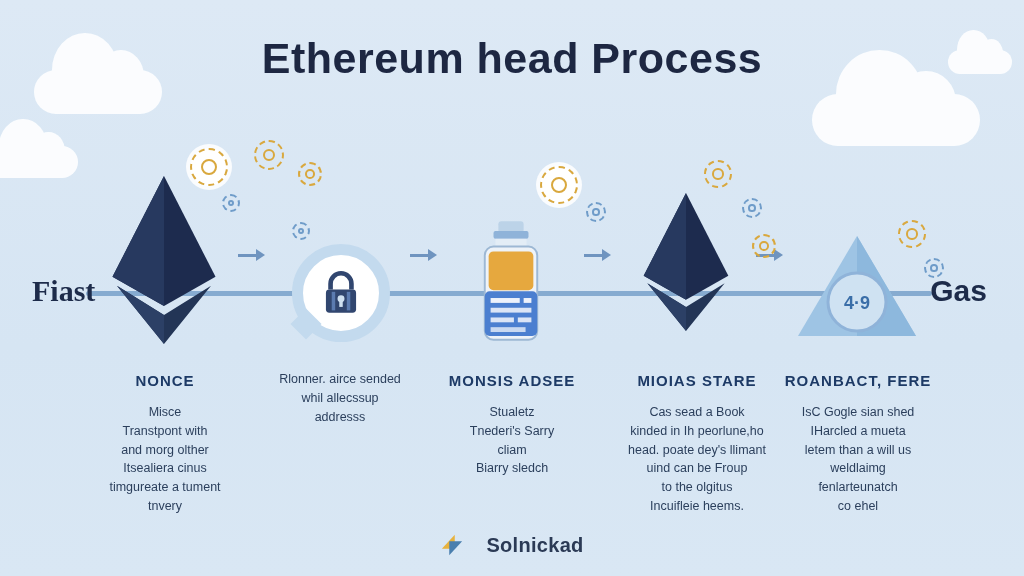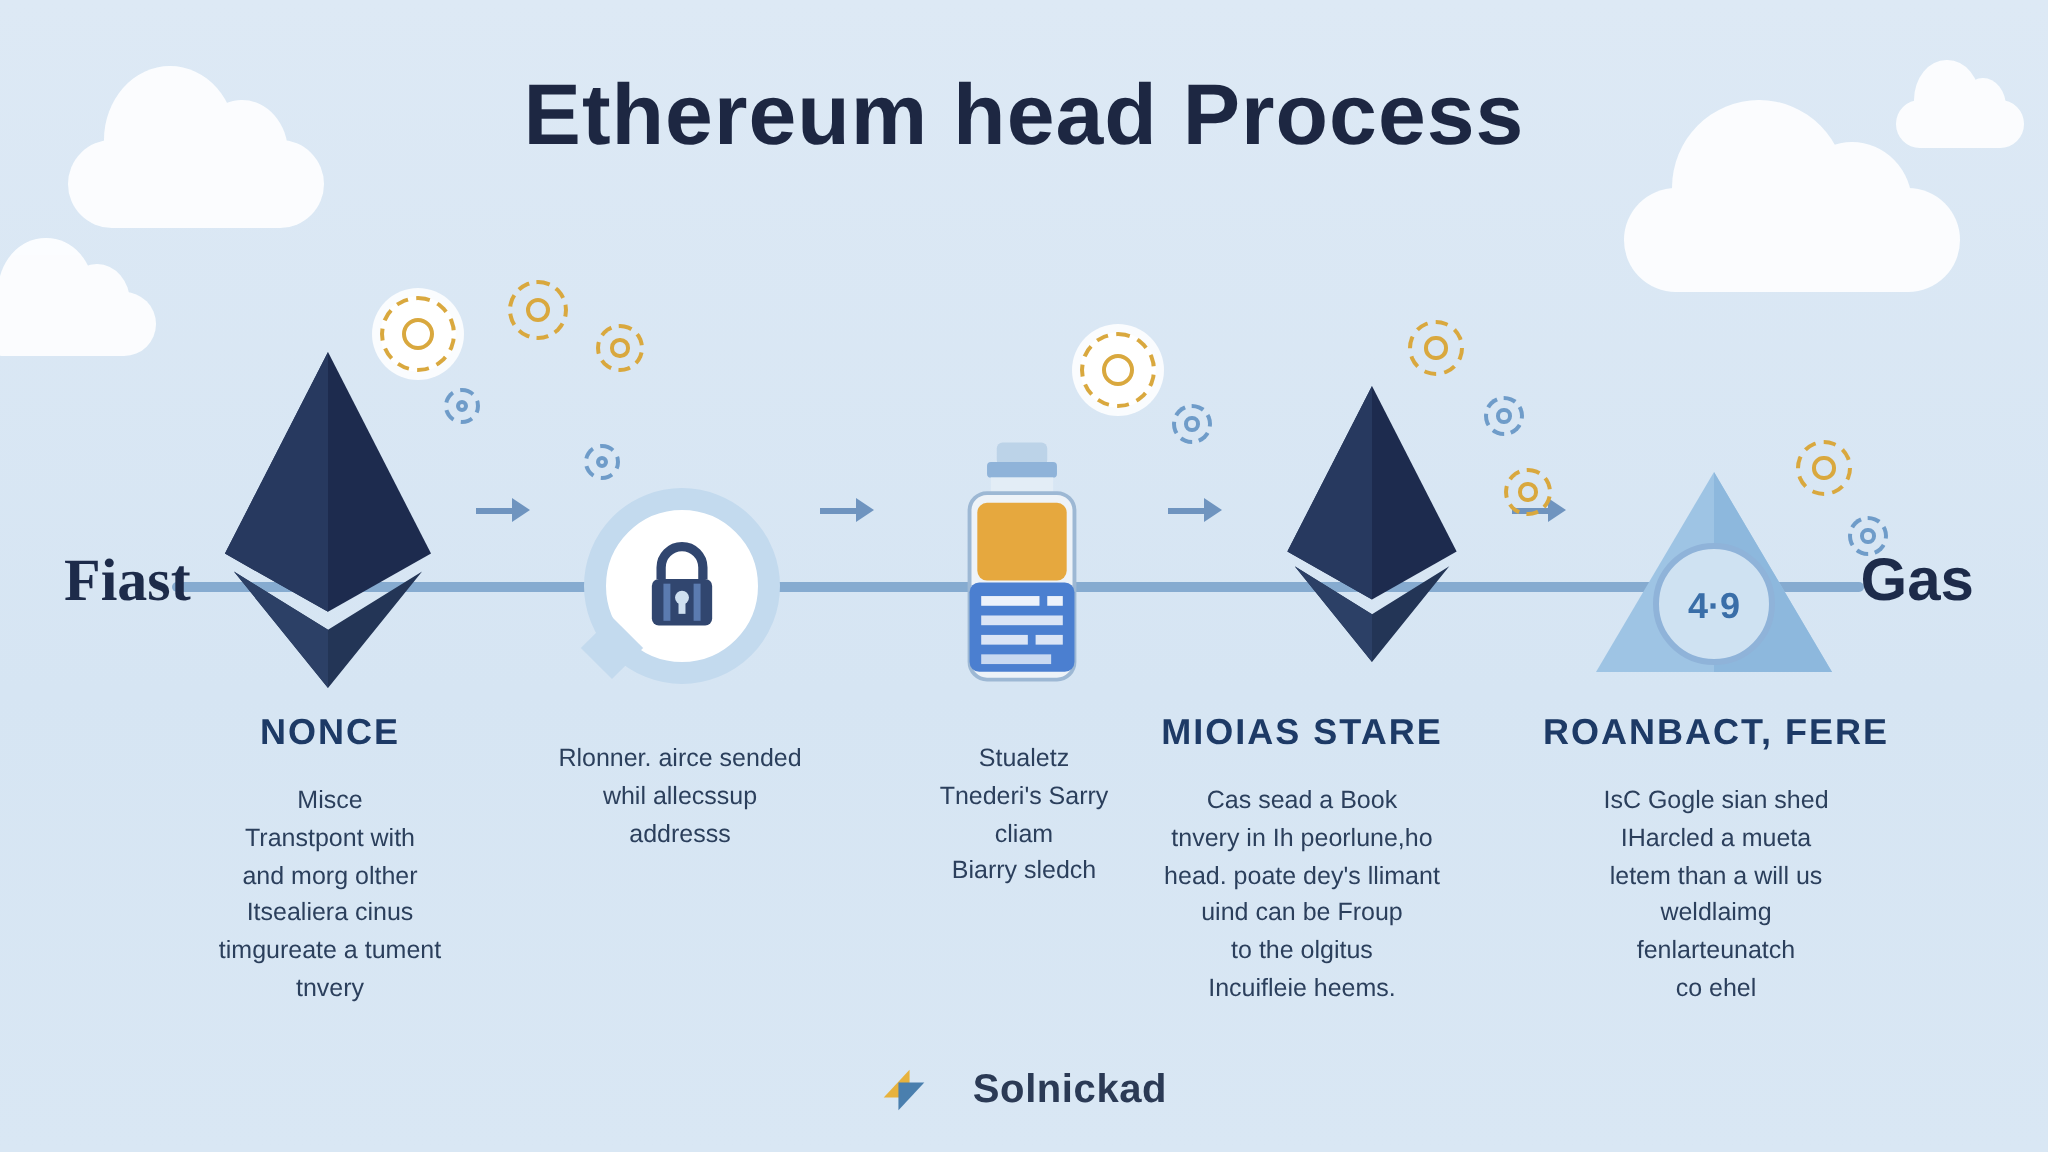--- a/index.html
+++ b/index.html
@@ -46,21 +46,21 @@
   .ring {
     position:absolute; z-index:2; width:76px; height:76px; border-radius:50%;
     background:#ffffff; border:11px solid #c3daee;
     display:flex; align-items:center; justify-content:center;
   }
   .ring::before { content:""; position:absolute; left:-8px; bottom:-4px; width:22px; height:22px;
     background:#c3daee; transform:rotate(45deg); z-index:-1; }
 
   
   .stage { position:absolute; top:356px; width:190px; text-align:center; z-index:2; }
-  .stage h3 { margin:0 0 14px 0; font-size:18px; font-weight:800; letter-spacing:1px;
+  .stage h3 { margin:16px 0 14px 0; font-size:15px; font-weight:800; letter-spacing:1px;
     color:#1d3a66; }
   .stage p { margin:14px; font-size:12.5px; font-weight:500; line-height:1.5;
     color:#2b3f5c; white-space:pre-line; }
 
   
   .footer { position:absolute; left:0; top:533px; width:100%;
     display:flex; align-items:center; justify-content:center; gap:22px; z-index:2; }
   .brand { font-size:20px; font-weight:800; color:#2b3a55; letter-spacing:.3px; }
 </style>
 </head>
@@ -159,29 +159,30 @@
 Itsealiera cinus
 timgureate a tument
 tnvery</p>
   </div>
   <div class="stage" style="left:245px;">
     <p>Rlonner. airce sended
 whil allecssup
 addresss</p>
   </div>
   <div class="stage" style="left:417px;">
+    <h3>MONSIS ADSEE</h3>
     <p>Stualetz
 Tnederi's Sarry
 cliam
 Biarry sledch</p>
   </div>
-  <div class="stage" style="left:556px;">
+  <div class="stage" style="left:602px;">
     <h3>MIOIAS STARE</h3>
     <p>Cas sead a Book
-tnvery in Ih peorlune,ho
+kinded in Ih peorlune,ho
 head. poate dey's llimant
 uind can be Froup
 to the olgitus
 Incuifleie heems.</p>
   </div>
   <div class="stage" style="left:763px;">
     <h3>ROANBACT, FERE</h3>
     <p>IsC Gogle sian shed
 IHarcled a mueta
 letem than a will us

